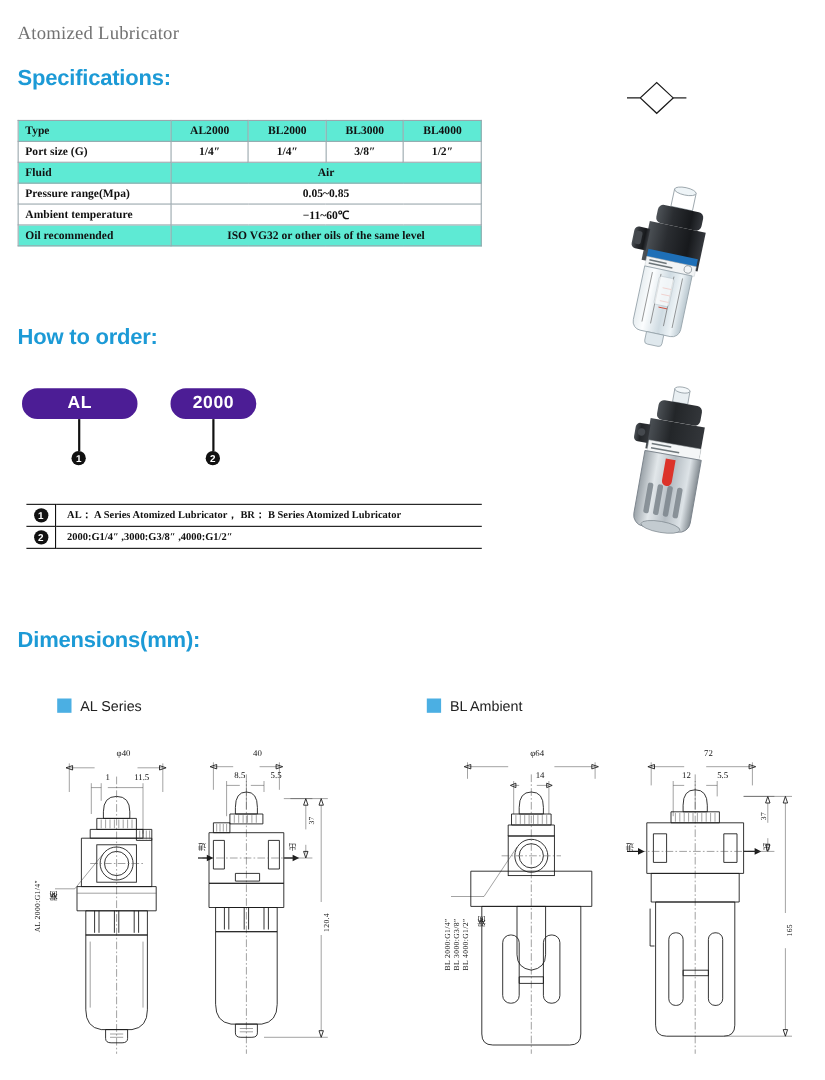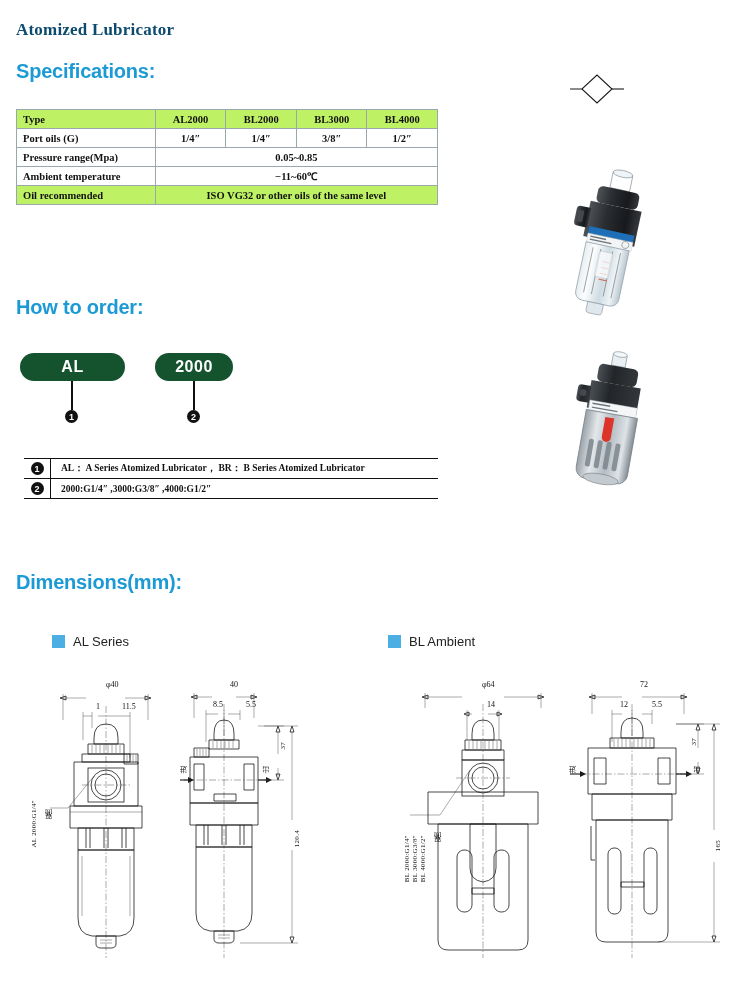--- a/index.html
+++ b/index.html
@@ -5,47 +5,47 @@
   html,body{margin:0;padding:0;}
   body{
     width:750px;height:982px;position:relative;background:#ffffff;
     font-family:"Liberation Sans", sans-serif;color:#000;overflow:hidden;
   }
   .abs{position:absolute;}
 
   
   .page-title{
     left:16px;top:20px;font-family:"Liberation Serif", serif;
-    font-size:17px;font-weight:bold;color:#0c4a6e;letter-spacing:.2px;
+    font-size:17px;font-weight:normal;color:#737373;letter-spacing:.2px;
   }
   .sec-head{
     font-size:20px;font-weight:bold;color:#1C9AD6;
     font-family:"Liberation Sans", sans-serif;letter-spacing:-.2px;
   }
   #spec-head{left:16px;top:60px;text-align:right;}
   #order-head{left:16px;top:296px;}
   #dim-head{left:16px;top:571px;}
 
   
   #spec-table{
     left:16px;top:109px;width:422px;border-collapse:collapse;
     font-family:"Liberation Serif", serif;font-size:10.5px;
   }
   #spec-table td{
     border:1px solid #9aa7ad;padding:0 6px;height:18px;
     font-weight:bold;color:#111;
   }
-  #spec-table tr.tint td{background:#bef264;}
+  #spec-table tr.tint td{background:#5eead4;}
   #spec-table td.lbl{text-align:left;width:152px;}
   #spec-table td.val{text-align:center;}
   #spec-table td.val4{text-align:center;width:67px;}
 
   
   .pill{
-    height:28px;border-radius:14px;background:#14532d;color:#fff;
+    height:28px;border-radius:14px;background:#4c1d95;color:#fff;
     font-size:16px;font-weight:bold;display:flex;align-items:center;
     justify-content:center;letter-spacing:.5px;
   }
   #pill-al{left:20px;top:353px;width:105px;}
   #pill-2000{left:155px;top:353px;width:78px;}
   .leader{width:1.6px;background:#111;}
   #lead-1{left:71px;top:381px;height:29px;}
   #lead-2{left:193px;top:381px;height:29px;}
   .bullet{
     width:13px;height:13px;border-radius:50%;background:#111;color:#fff;
@@ -100,25 +100,29 @@
 <table class="abs" id="spec-table">
   <tbody>
     <tr class="tint">
       <td class="lbl">Type</td>
       <td class="val4">AL2000</td>
       <td class="val4">BL2000</td>
       <td class="val4">BL3000</td>
       <td class="val4">BL4000</td>
     </tr>
     <tr>
-      <td class="lbl">Port oils (G)</td>
+      <td class="lbl">Port size (G)</td>
       <td class="val4">1/4″</td>
       <td class="val4">1/4″</td>
       <td class="val4">3/8″</td>
       <td class="val4">1/2″</td>
+    </tr>
+    <tr class="tint">
+      <td class="lbl">Fluid</td>
+      <td class="val" colspan="4">Air</td>
     </tr>
     <tr>
       <td class="lbl">Pressure range(Mpa)</td>
       <td class="val" colspan="4">0.05~0.85</td>
     </tr>
     <tr>
       <td class="lbl">Ambient temperature</td>
       <td class="val" colspan="4">−11~60℃</td>
     </tr>
     <tr class="tint">

